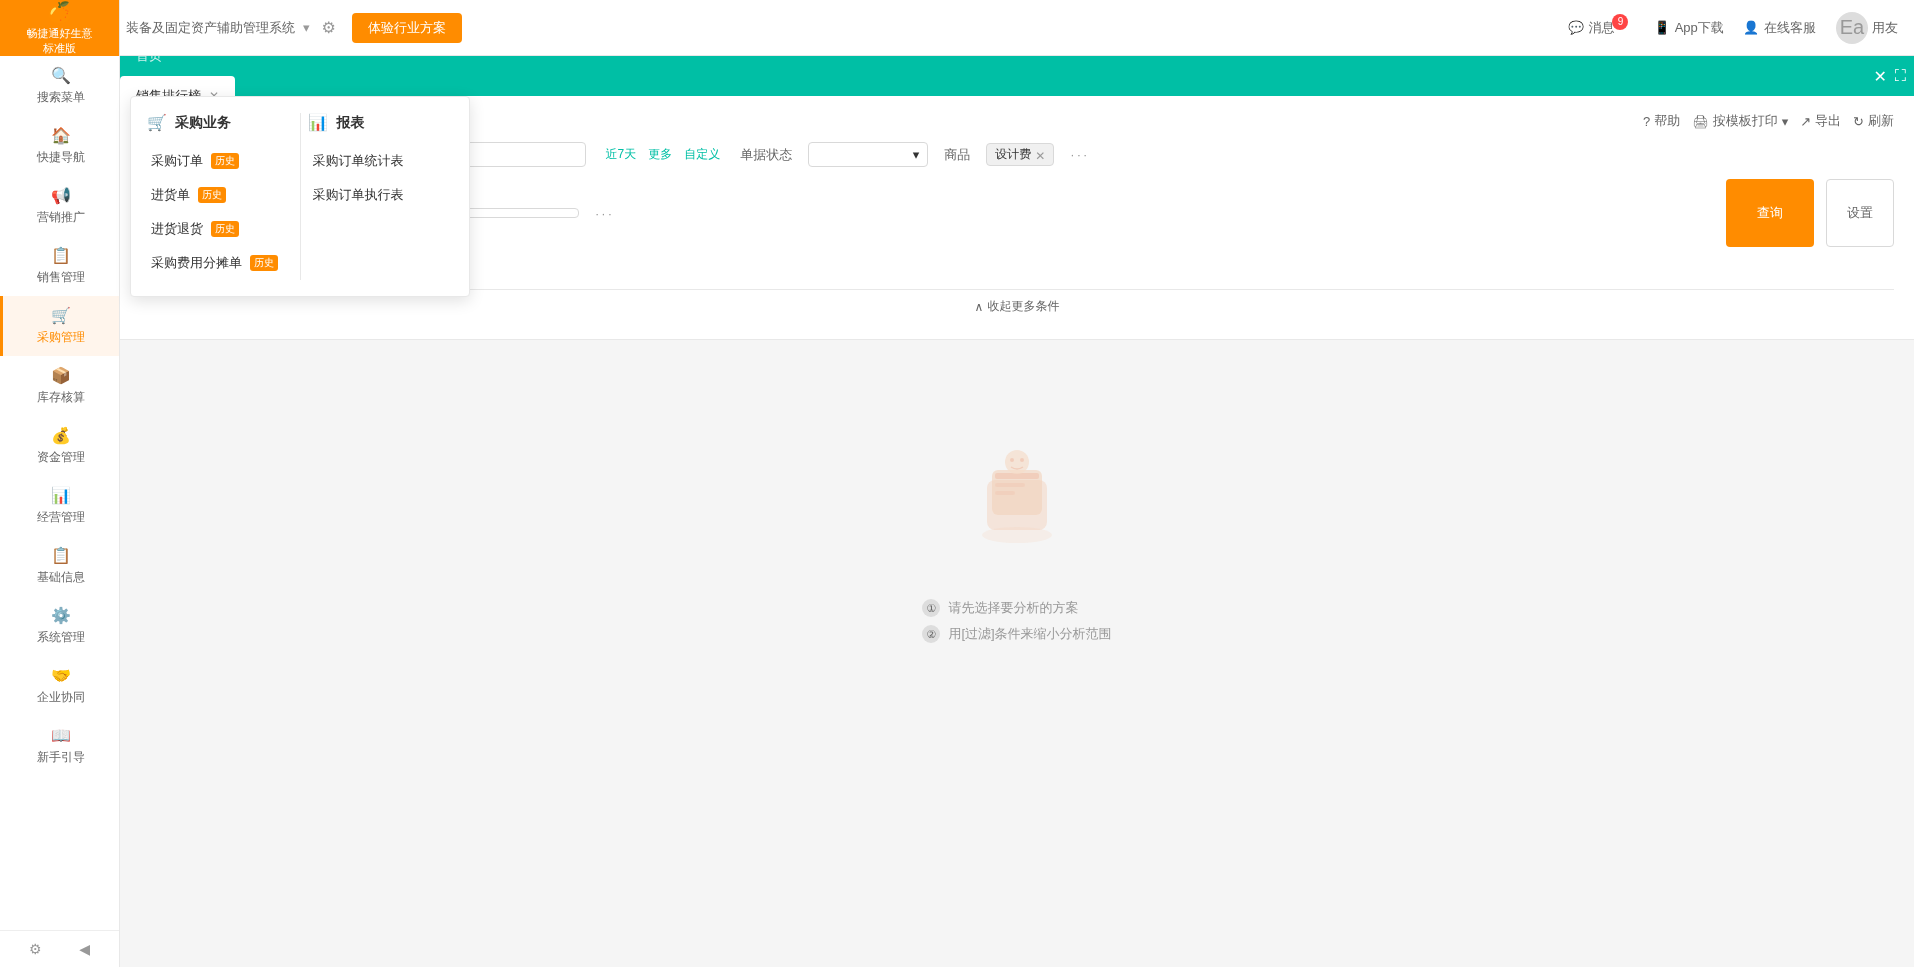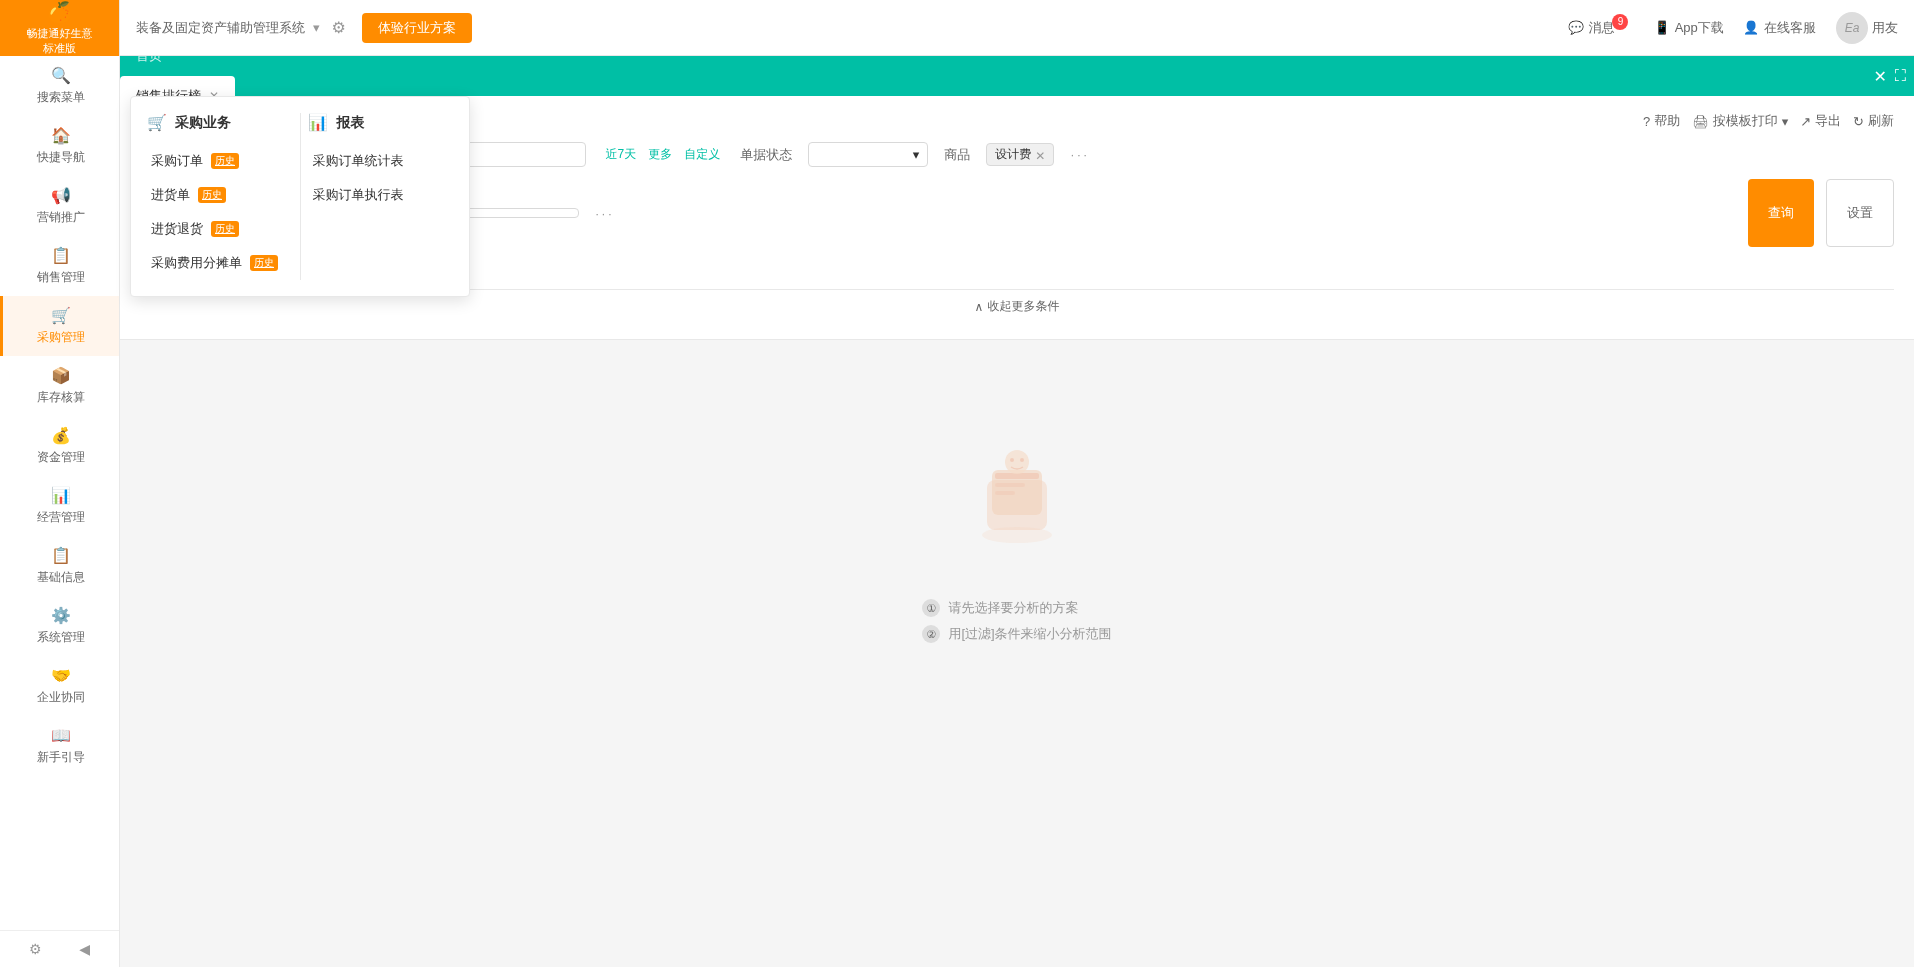--- a/index.html
+++ b/index.html
@@ -24,21 +24,21 @@
     .sidebar-item.active { color: #ff8c00; background: #fff5ec; border-left-color: #ff8c00; }
     .sidebar-item-icon { font-size: 16px; }
     .sidebar-bottom {
       margin-top: auto; border-top: 1px solid #eee;
       display: flex; align-items: center; justify-content: space-around; padding: 10px;
     }
     .sidebar-bottom-btn { color: #999; cursor: pointer; font-size: 14px; }
 
     
     .header {
-      position: fixed; left: 120px; top: 0; right: 0; height: 56px;
+      position: fixed; left: 110px; top: 0; right: 0; height: 56px;
       background: #fff; border-bottom: 1px solid #e8e8e8;
       display: flex; align-items: center; padding: 0 16px; z-index: 99;
     }
     .header-title { color: #666; font-size: 13px; margin-right: 8px; }
     .header-dropdown { color: #999; cursor: pointer; margin-right: 12px; }
     .header-settings { color: #999; cursor: pointer; font-size: 16px; margin-right: 16px; }
     .header-btn-orange {
       background: #ff8c00; color: #fff; border: none; border-radius: 4px;
       padding: 6px 16px; cursor: pointer; font-size: 13px;
     }
@@ -46,21 +46,21 @@
       margin-left: auto; display: flex; align-items: center; gap: 20px; color: #666; font-size: 13px;
     }
     .header-right-item { display: flex; align-items: center; gap: 4px; cursor: pointer; }
     .badge {
       background: #ff4444; color: #fff; border-radius: 50%; width: 16px; height: 16px;
       font-size: 10px; display: flex; align-items: center; justify-content: center;
       position: relative; top: -6px; left: -6px;
     }
     .user-avatar {
       width: 32px; height: 32px; border-radius: 50%; background: #ddd;
-      display: flex; align-items: center; justify-content: center; color: #999; font-size: 12px; font-style: italic;
+      display: flex; align-items: center; justify-content: center; color: #999; font-size: 20px;
     }
 
     
     .tab-bar {
       position: fixed; left: 120px; top: 56px; right: 0; height: 40px;
       background: #00bfa5; display: flex; align-items: center; z-index: 98;
     }
     .tab-item {
       height: 40px; display: flex; align-items: center; padding: 0 16px;
       color: rgba(255,255,255,0.8); cursor: pointer; font-size: 13px; gap: 8px;
@@ -106,21 +106,21 @@
       border: none; background: none; color: #00bfa5; font-size: 12px;
       cursor: pointer; padding: 0 4px;
     }
     .toolbar-right {
       margin-left: auto; display: flex; align-items: center; gap: 12px; color: #666; font-size: 13px;
     }
     .toolbar-btn { display: flex; align-items: center; gap: 4px; cursor: pointer; color: #666; }
     .more-dots { color: #999; cursor: pointer; letter-spacing: 2px; }
     .btn-query {
       background: #ff8c00; color: #fff; border: none; border-radius: 4px;
-      padding: 8px 20px; font-size: 13px; cursor: pointer;
+      padding: 8px 31px; font-size: 13px; cursor: pointer;
     }
     .btn-settings {
       background: #fff; color: #666; border: 1px solid #d9d9d9; border-radius: 4px;
       padding: 24px 20px; font-size: 13px; cursor: pointer;
     }
 
     
     .collapse-row {
       display: flex; justify-content: center; padding: 8px;
       border-top: 1px solid #e8e8e8; background: #fff; cursor: pointer;
@@ -153,21 +153,21 @@
       display: flex; align-items: center; gap: 8px; margin-bottom: 12px;
       font-size: 14px; font-weight: bold; color: #333;
     }
     .col-icon { font-size: 16px; color: #ff8c00; }
     .dropdown-item {
       display: flex; align-items: center; gap: 8px; padding: 8px 4px;
       cursor: pointer; color: #333; font-size: 13px; border-radius: 4px;
     }
     .history-badge {
       background: #ff8c00; color: #fff; border-radius: 3px;
-      padding: 1px 4px; font-size: 10px; text-decoration: underline;
+      padding: 1px 4px; font-size: 10px;
     }
     .col-divider { width: 1px; background: #e8e8e8; margin: 0 8px; }
     .dropdown-col-right .dropdown-item { color: #333; text-align: center; }
 
     
     .overlay {
       position: fixed; top: 0; left: 0; right: 0; bottom: 0; z-index: 150;
     }
   </style>
 </head>

